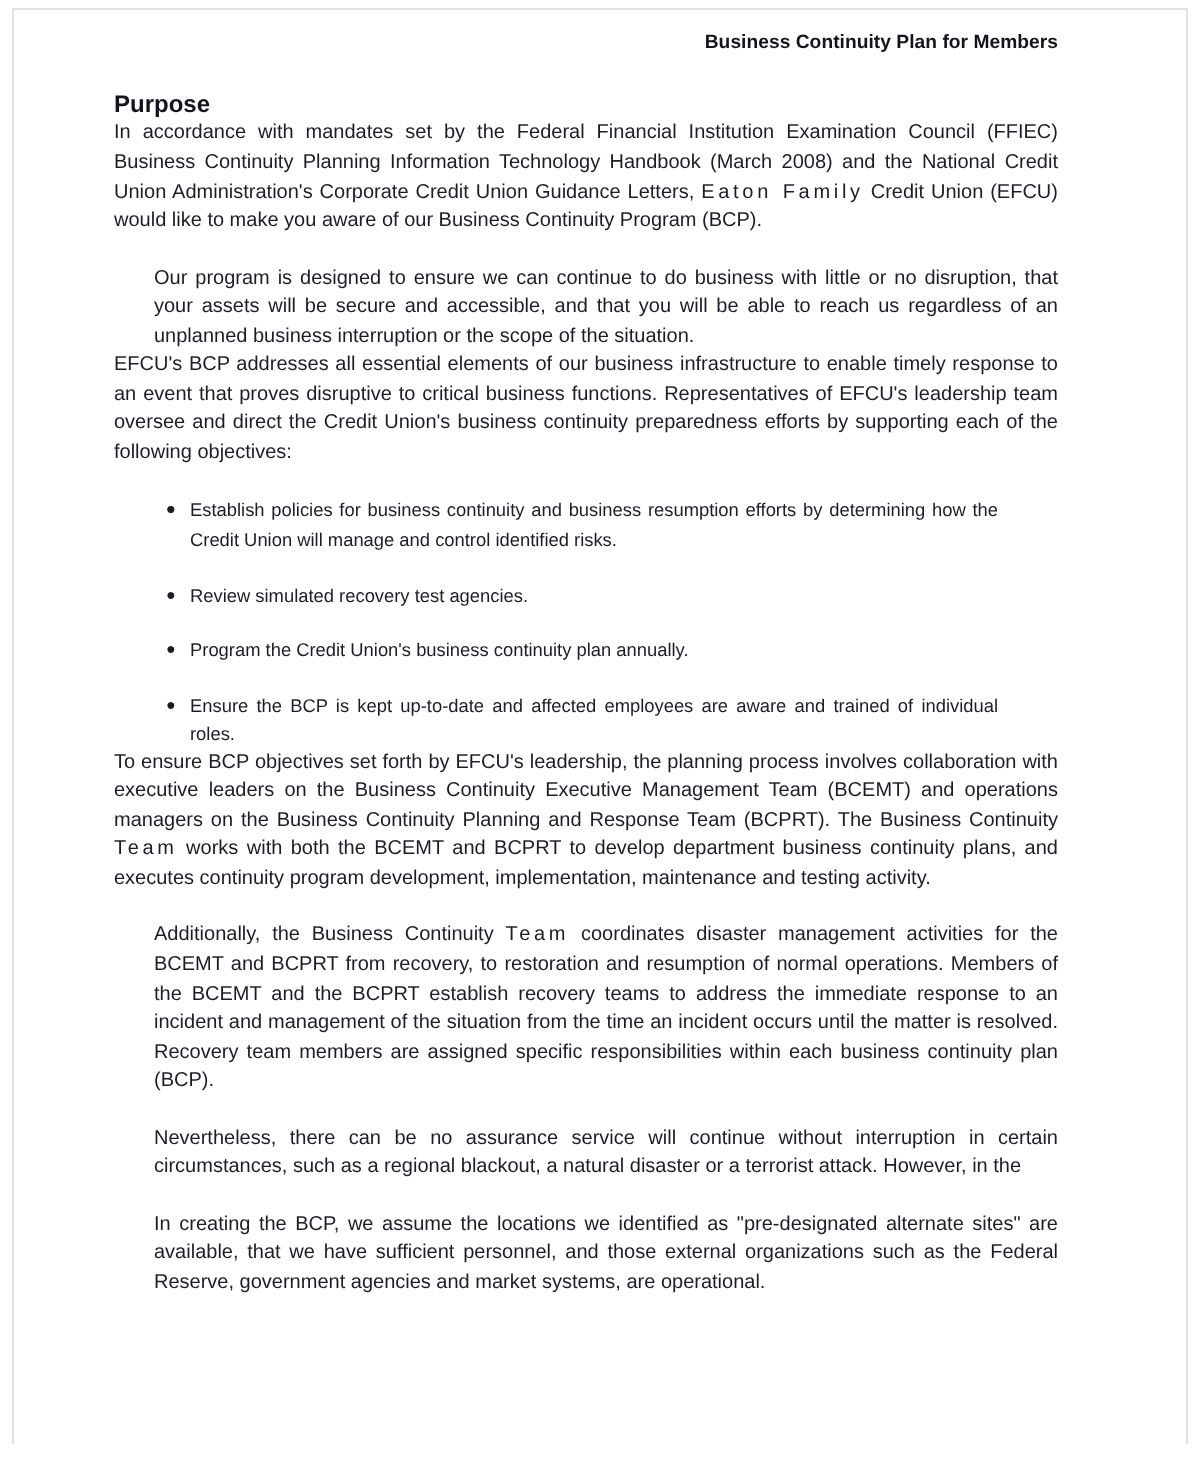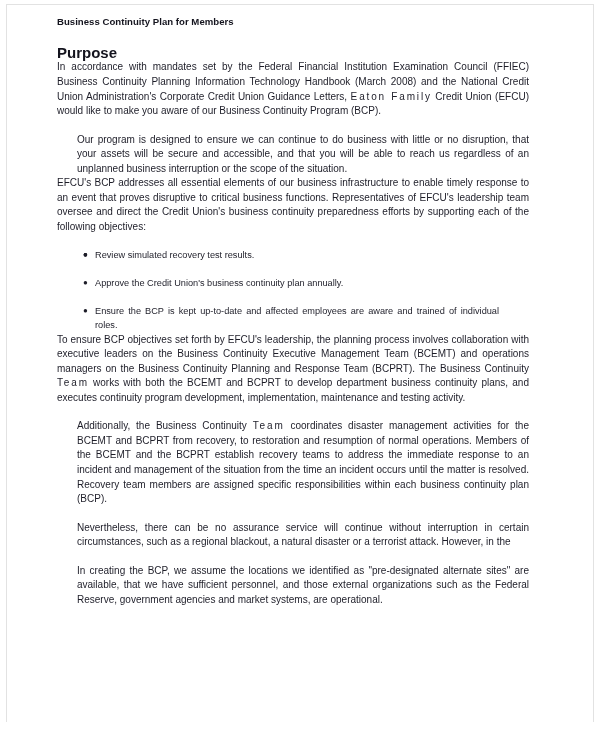--- a/index.html
+++ b/index.html
@@ -25,31 +25,31 @@
     box-sizing: border-box;
     overflow: hidden;
   }
   #content {
     position: absolute;
     left: 50px;
     top: 10px;
     width: 472px;
   }
   .doc-title {
-    text-align: left;
+    text-align: right;
     font-weight: bold;
     font-size: 9.6px;
     color: #14141e;
     letter-spacing: 0.02px;
     margin: 0 0 18px 0;
     line-height: 13px;
   }
   .heading {
     font-weight: bold;
-    font-size: 15px;
+    font-size: 12px;
     color: #14141e;
     margin: 0 0 1px 0;
     line-height: 13.4px;
   }
   p.para {
     font-size: 10px;
     color: #1d1d28;
     line-height: 14.55px;
     text-align: justify;
     margin: 0;
@@ -105,23 +105,23 @@
 
     <p class="para"><span>In accordance with mandates set by the Federal Financial Institution Examination Council (FFIEC) Business Continuity Planning Information Technology Handbook (March 2008) and the National Credit Union Administration's Corporate Credit Union Guidance Letters, </span><span class="sp">Eaton Family</span><span> Credit Union (EFCU) would like to make you aware of our Business Continuity Program (BCP).</span></p>
 
     <p class="para gap">Our program is designed to ensure we can continue to do business with little or no disruption, that your assets will be secure and accessible, and that you will be able to reach us regardless of an unplanned business interruption or the scope of the situation.</p>
 
 
     <p class="para">EFCU's BCP addresses all essential elements of our business infrastructure to enable timely response to an event that proves disruptive to critical business functions.  Representatives of EFCU's leadership team oversee and direct the Credit Union's business continuity preparedness efforts by supporting each of the following objectives:</p>
 
     <ul class="objectives">
       <li><span class="bullet">●</span></li>
-      <li><span class="bullet">●</span></li>
-      <li><span class="bullet">●</span><span>Review simulated recovery test results.</span></li>
-      <li><span class="bullet">●</span><span>Approve the Credit Union's business continuity plan annually.</span></li>
+      <li><span class="bullet">●</span><span>Establish policies for business continuity and business resumption efforts by determining how the Credit Union will manage and control identified risks.</span></li>
+      <li><span class="bullet">●</span><span>Review simulated recovery test agencies.</span></li>
+      <li><span class="bullet">●</span><span>Program the Credit Union's business continuity plan annually.</span></li>
       <li><span class="bullet">●</span><span>Ensure the BCP is kept up-to-date and affected employees are aware and trained of individual roles.</span></li>
     </ul>
 
     <p class="para after-list"><span>To ensure BCP objectives set forth by EFCU's leadership, the planning process involves collaboration with executive leaders on the Business Continuity Executive Management Team (BCEMT) and operations managers on the Business Continuity Planning and Response Team (BCPRT).  The Business Continuity </span><span class="sp">Team</span><span> works with both the BCEMT and BCPRT to develop department business continuity plans, and executes continuity program development, implementation, maintenance and testing activity.</span></p>
 
     <p class="para gap"><span>Additionally, the Business Continuity </span><span class="sp">Team</span><span> coordinates disaster management activities for the BCEMT and BCPRT from recovery, to restoration and resumption of normal operations. Members of the BCEMT and the BCPRT establish recovery teams to address the immediate response to an incident and management of the situation from the time an incident occurs until the matter is resolved. Recovery team members are assigned specific responsibilities within each business continuity plan (BCP).</span></p>
 
     <p class="para gap">Nevertheless, there can be no assurance service will continue without interruption in certain circumstances, such as a regional blackout, a natural disaster or a terrorist attack. However, in the</p>
 
     <p class="para gap">In creating the BCP, we assume the locations we identified as "pre-designated alternate sites" are available, that we have sufficient personnel, and those external organizations such as the Federal Reserve, government agencies and market systems, are operational.</p>

